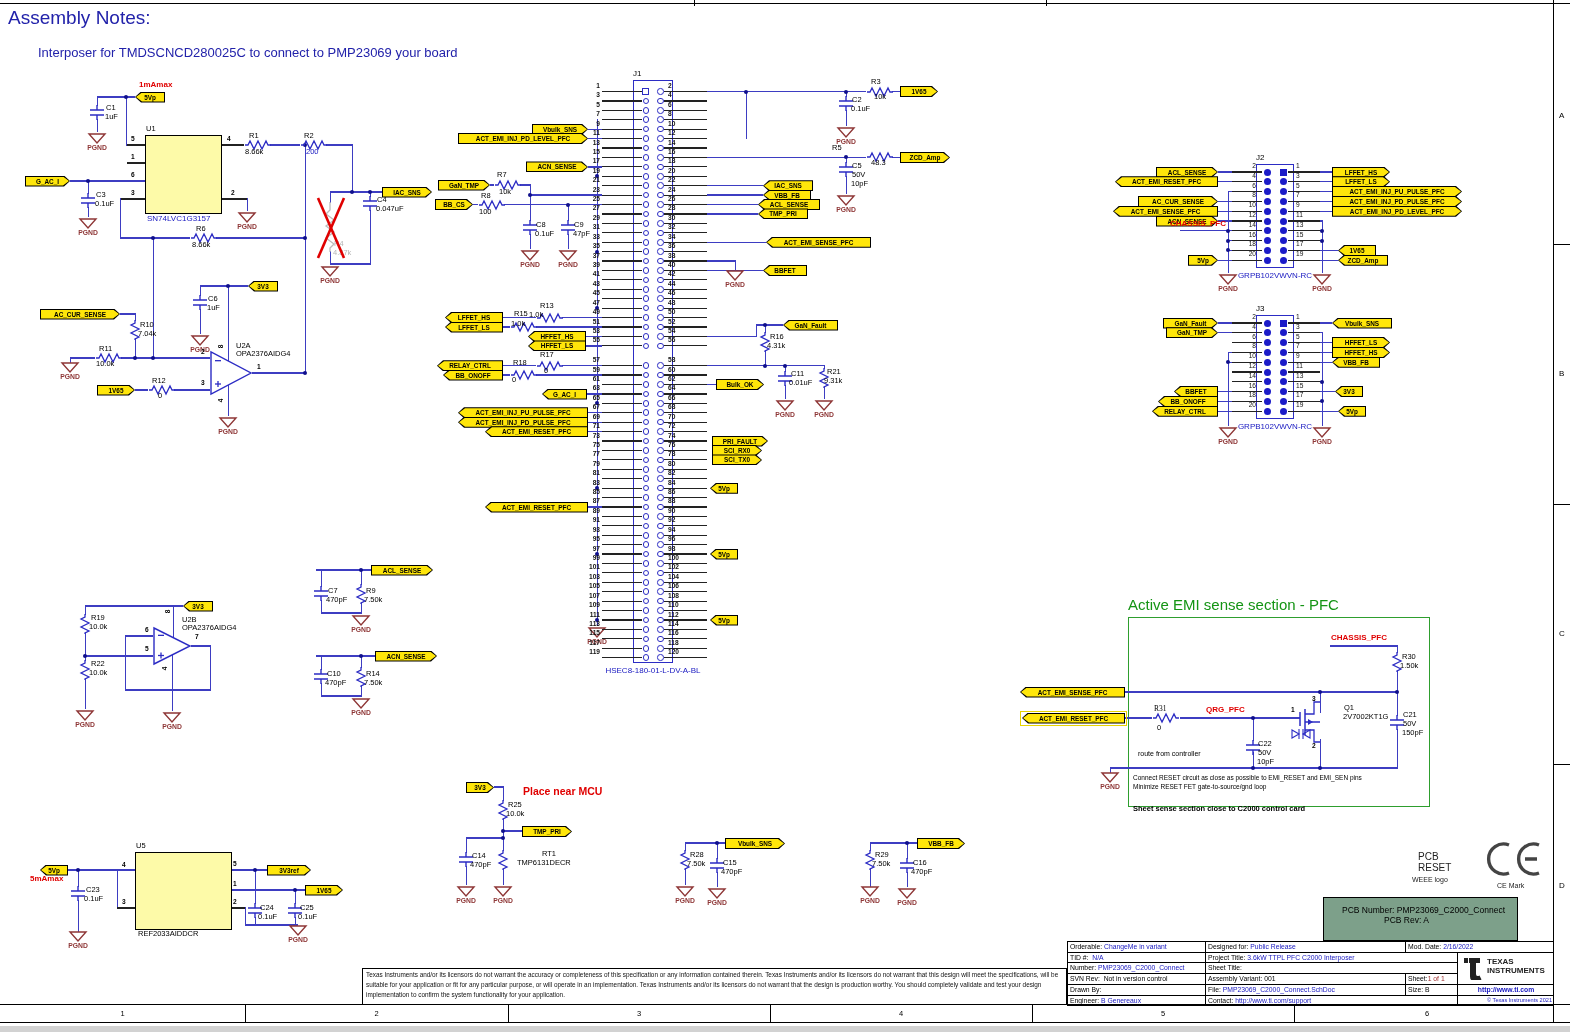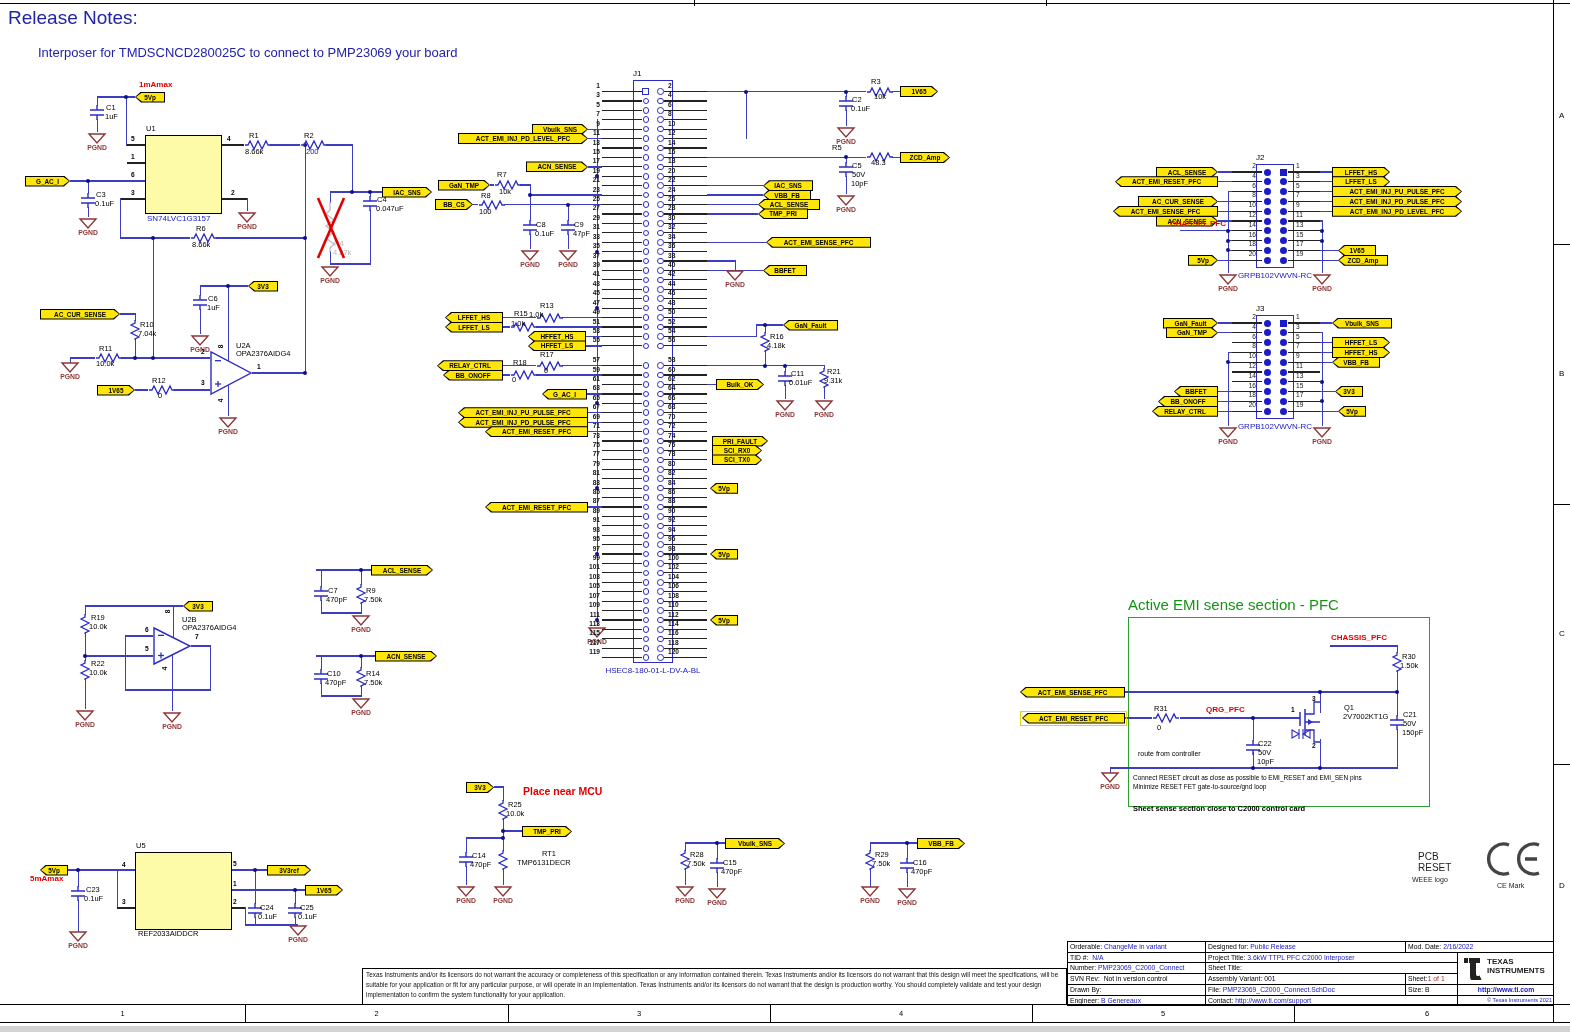--- a/index.html
+++ b/index.html
@@ -37,30 +37,34 @@
   .pcbbox{position:absolute;left:1323px;top:897px;width:195px;height:44px;background:#7da08a;
           border:1px solid #000;font-size:8.5px;color:#000;padding-top:7px;box-sizing:border-box;}
   .zone{position:absolute;font-size:8px;color:#000;}
   .frameln{position:absolute;background:#000;}
   .grayband{position:absolute;left:0;top:1026px;width:1570px;height:6px;background:#d2d2d2;}
 </style>
 </head>
 <body>
 
 <div id="sheet">
-  <div class="hd1">Release Notes:</div>
+  <div class="hd1">Assembly Notes:</div>
   <div class="hd2">Interposer for TMDSCNCD280025C to connect to PMP23069 your board</div>
 
   <div class="emititle">Active EMI sense section - PFC</div>
   <div class="emibox"></div>
   <div class="t" style="left:1138px;top:750px;font-size:7px">route from controller</div>
   <div class="t" style="left:1133px;top:775px;font-size:6.5px">Connect RESET circuit as close as possible to EMI_RESET and EMI_SEN pins</div>
   <div class="t" style="left:1133px;top:784px;font-size:6.5px">Minimize RESET FET gate-to-source/gnd loop</div>
   <div class="t" style="left:1133px;top:805px;font-weight:bold">Sheet sense section close to C2000 control card</div>
 
+  <div class="pcbbox">
+    <div style="padding-left:18px">PCB Number: PMP23069_C2000_Connect</div>
+    <div style="padding-left:60px">PCB Rev: A</div>
+  </div>
   <div class="t" style="left:1418px;top:852px;font-size:10px;color:#222">PCB</div>
   <div class="t" style="left:1418px;top:863px;font-size:10px;color:#222">RESET</div>
   <div class="t" style="left:1412px;top:876px;font-size:7px;color:#222">WEEE logo</div>
   <svg class="abs" style="left:1486px;top:841px" width="58" height="38">
     <path d="M23,4 A15,15 0 1 0 23,32" fill="none" stroke="#444" stroke-width="3.4"></path>
     <path d="M53,4 A15,15 0 1 0 53,32 M39,18 L51,18" fill="none" stroke="#444" stroke-width="3.4"></path>
   </svg>
   <div class="t" style="left:1497px;top:882px;font-size:7px;color:#222">CE Mark</div>
 
   <div>
@@ -1048,21 +1052,21 @@
     <div class="t" style="left: 219px; top: 397px; font-size: 6.6px; font-weight: bold; transform: rotate(-90deg);">4</div>
     <div class="t" style="left: 540px; top: 302px;">R13</div>
     <div class="t" style="left: 529px; top: 311px;">1.0k</div>
     <div class="t" style="left: 514px; top: 310px;">R15</div>
     <div class="t" style="left: 511px; top: 320px;">1.0k</div>
     <div class="t" style="left: 540px; top: 351px;">R17</div>
     <div class="t" style="left: 544px; top: 367px;">0</div>
     <div class="t" style="left: 513px; top: 359px;">R18</div>
     <div class="t" style="left: 512px; top: 376px;">0</div>
     <div class="t" style="left: 770px; top: 333px;">R16</div>
-    <div class="t" style="left: 767px; top: 342px;">4.18k</div>
+    <div class="t" style="left: 767px; top: 342px;">4.31k</div>
     <div class="t" style="left: 791px; top: 370px;">C11</div>
     <div class="t" style="left: 789px; top: 379px;">0.01uF</div>
     <div class="t" style="left: 827px; top: 368px;">R21</div>
     <div class="t" style="left: 824px; top: 377px;">9.31k</div>
     <div class="t" style="left: 91px; top: 614px;">R19</div>
     <div class="t" style="left: 89px; top: 623px;">10.0k</div>
     <div class="t" style="left: 91px; top: 660px;">R22</div>
     <div class="t" style="left: 89px; top: 669px;">10.0k</div>
     <div class="t" style="left: 182px; top: 616px;">U2B</div>
     <div class="t" style="left: 182px; top: 624px;">OPA2376AIDG4</div>
@@ -1106,21 +1110,21 @@
     <div class="t" style="left: 233px; top: 881px; font-size: 6.6px; font-weight: bold;">1</div>
     <div class="t" style="left: 233px; top: 899px; font-size: 6.6px; font-weight: bold;">2</div>
     <div class="t" style="left: 86px; top: 886px;">C23</div>
     <div class="t" style="left: 84px; top: 895px;">0.1uF</div>
     <div class="t" style="left: 260px; top: 904px;">C24</div>
     <div class="t" style="left: 258px; top: 913px;">0.1uF</div>
     <div class="t" style="left: 300px; top: 904px;">C25</div>
     <div class="t" style="left: 298px; top: 913px;">0.1uF</div>
     <div class="t" style="left: 1402px; top: 653px;">R30</div>
     <div class="t" style="left: 1400px; top: 662px;">1.50k</div>
-    <div class="t" style="left: 1154px; top: 705px;">R31</div>
+    <div class="t" style="left: 1154px; top: 705px; font-family: Liberation Serif, serif;">R31</div>
     <div class="t" style="left: 1157px; top: 724px;">0</div>
     <div class="t" style="left: 1258px; top: 740px;">C22</div>
     <div class="t" style="left: 1258px; top: 749px;">50V</div>
     <div class="t" style="left: 1257px; top: 758px;">10pF</div>
     <div class="t" style="left: 1403px; top: 711px;">C21</div>
     <div class="t" style="left: 1403px; top: 720px;">50V</div>
     <div class="t" style="left: 1402px; top: 729px;">150pF</div>
     <div class="t" style="left: 1344px; top: 704px;">Q1</div>
     <div class="t" style="left: 1343px; top: 713px;">2V7002KT1G</div>
     <div class="t" style="left: 1291px; top: 707px; font-size: 6.6px; font-weight: bold;">1</div>

